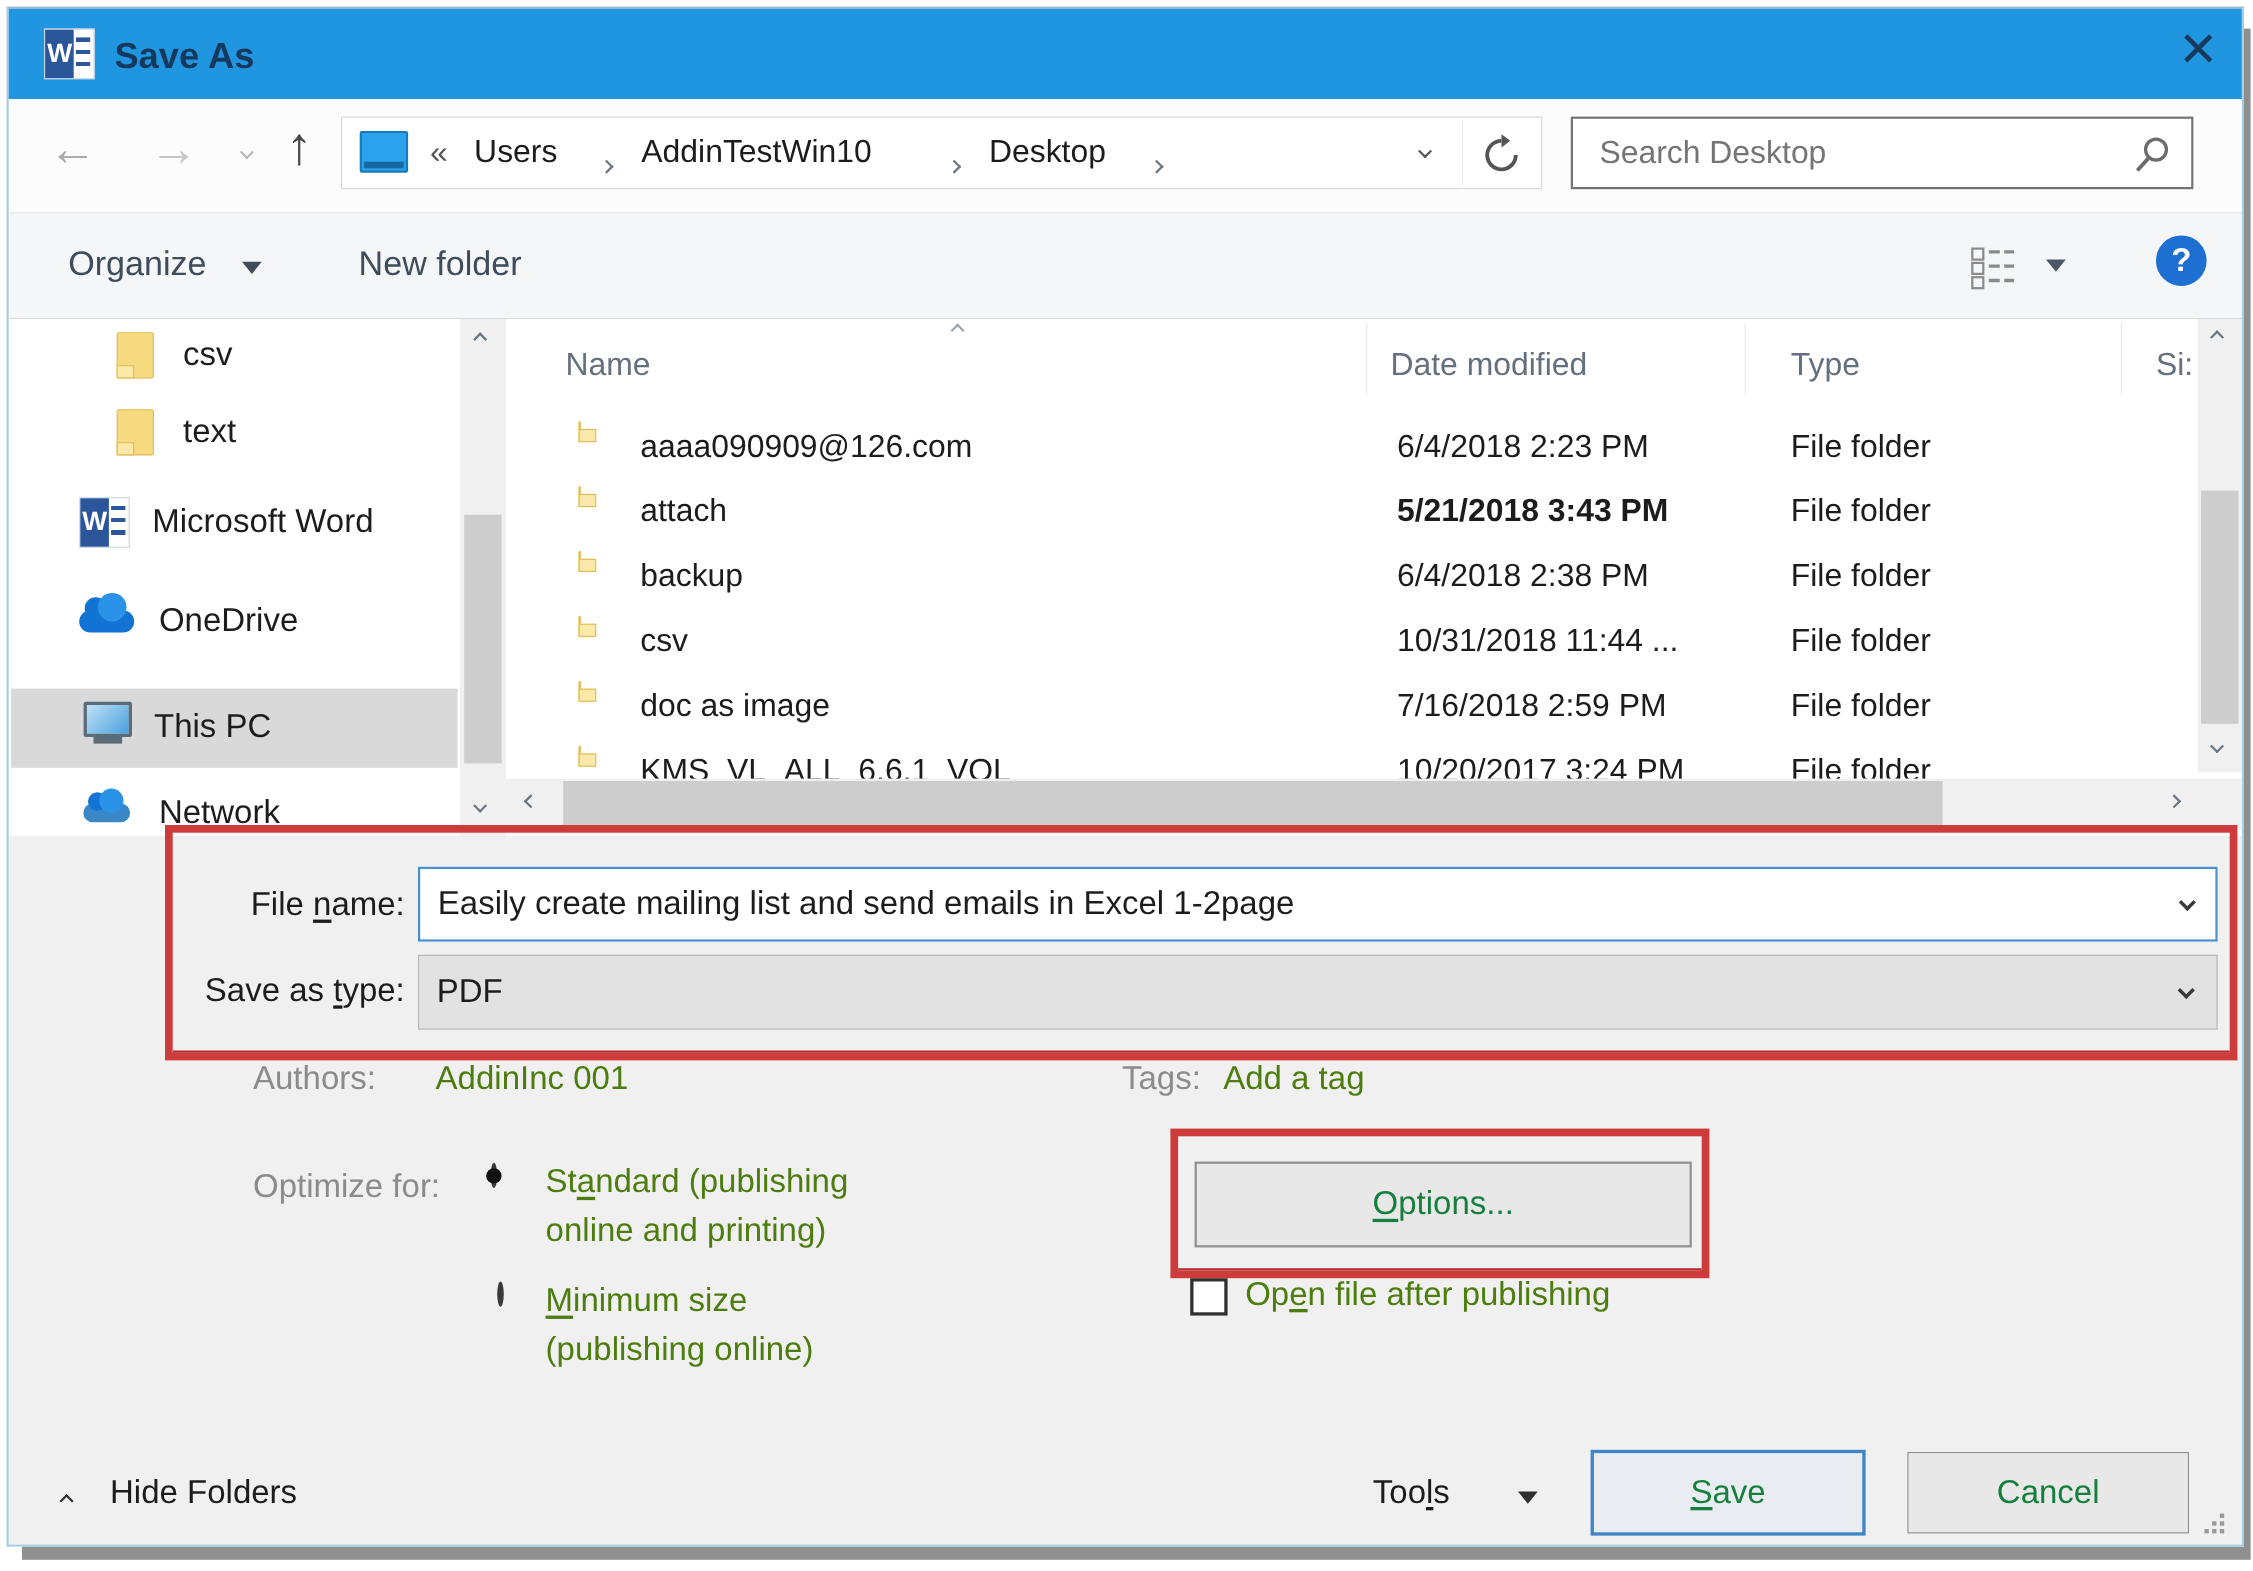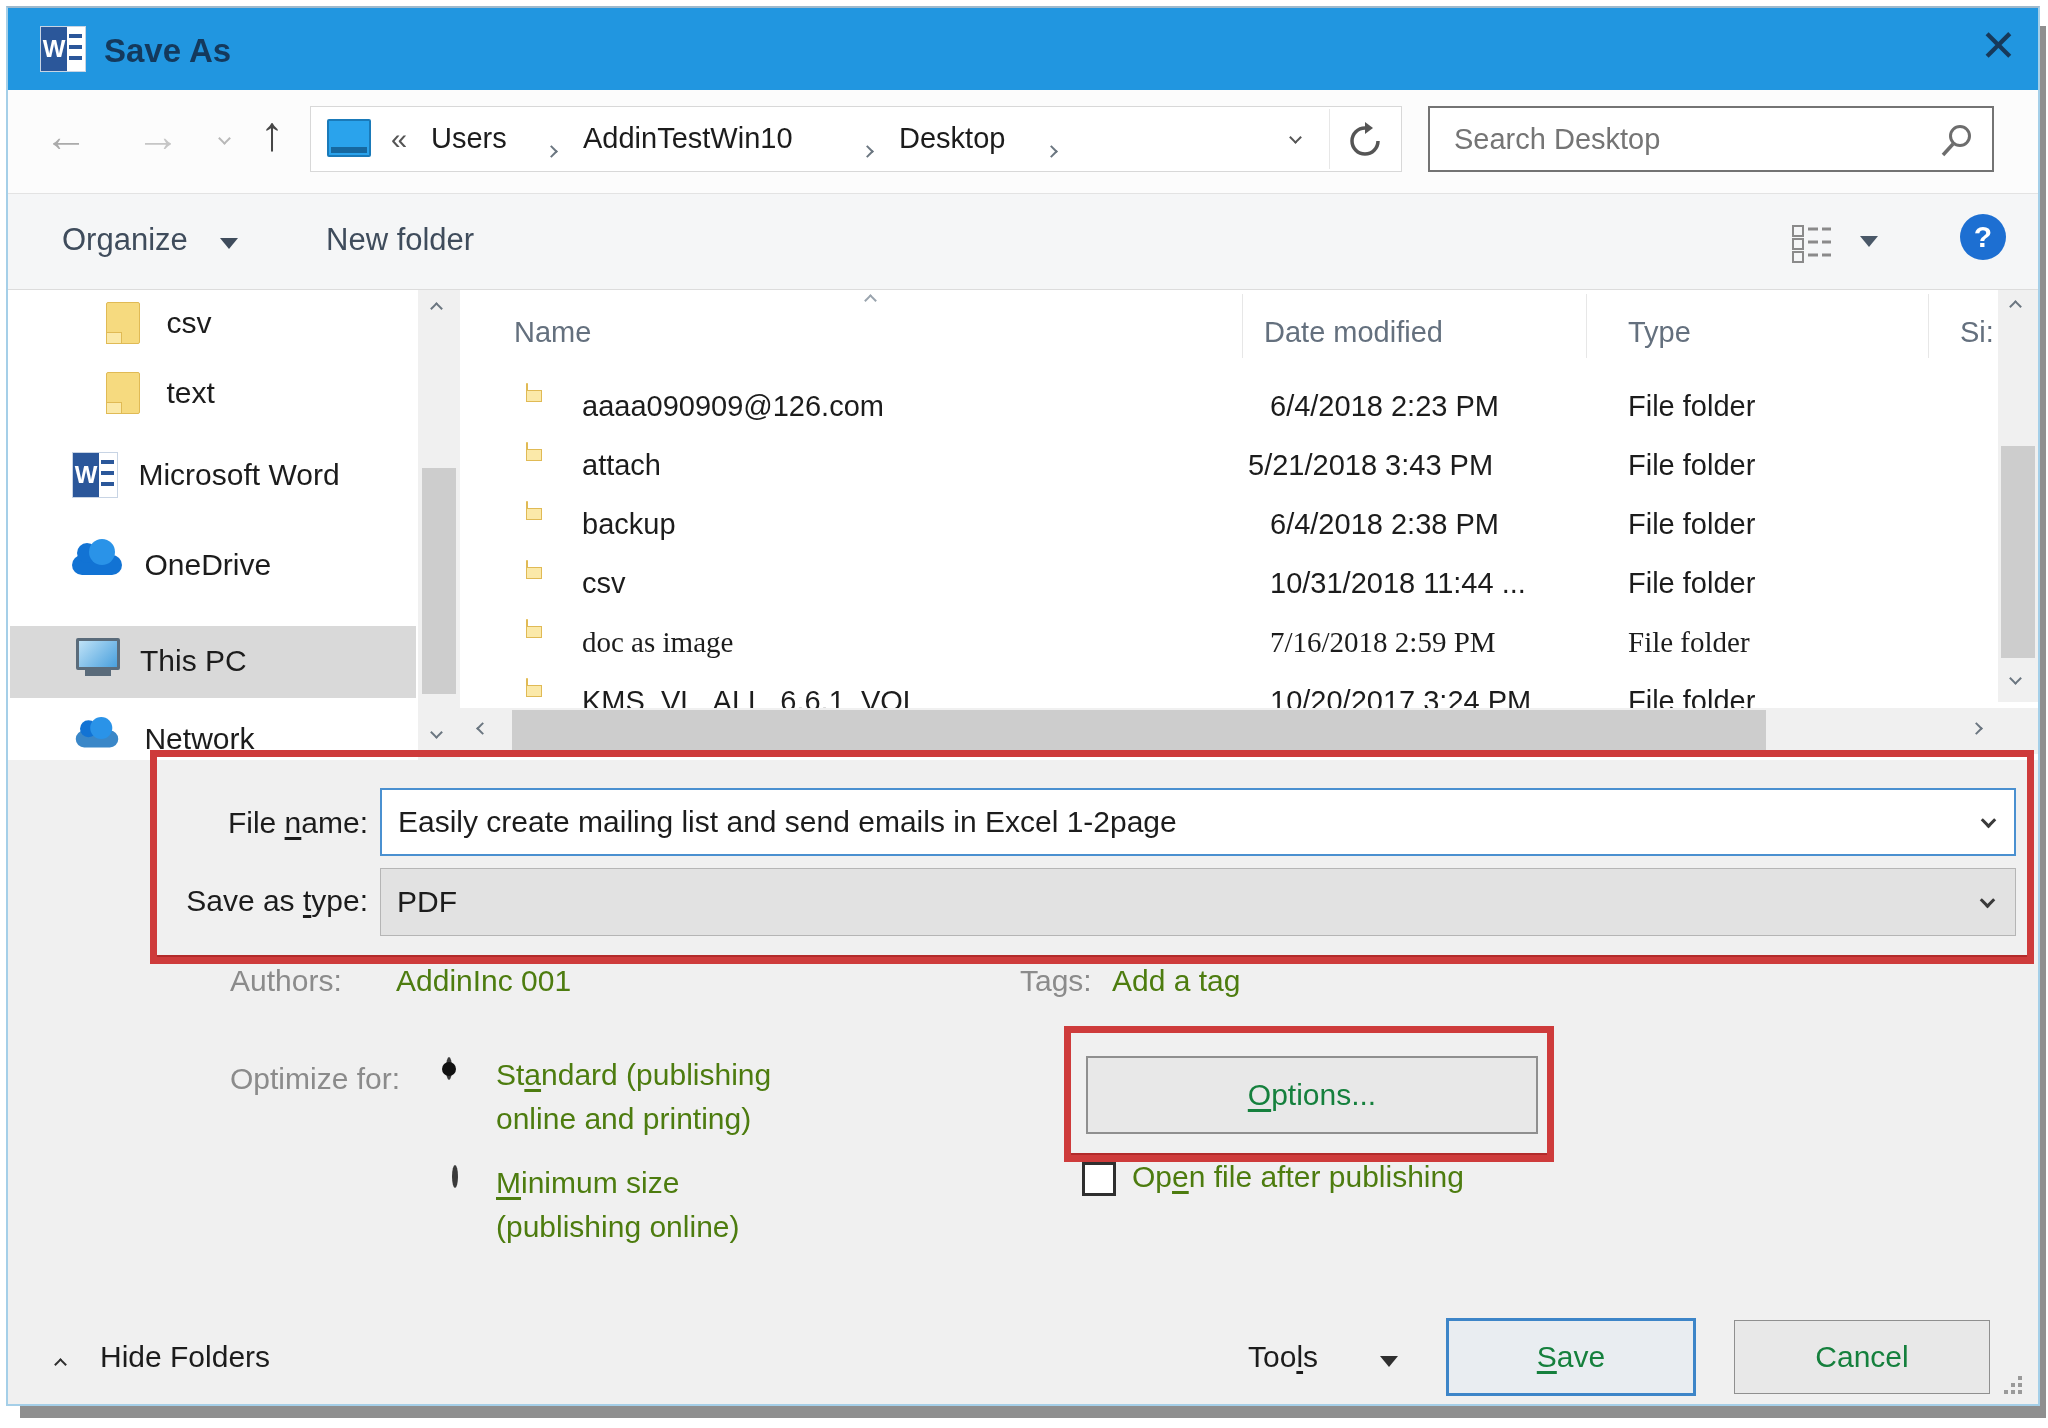--- a/index.html
+++ b/index.html
@@ -210,36 +210,36 @@
     <div class="abs" style="left:452px;top:88px;width:1540px;height:330px;overflow:hidden;">
       <div class="abs" style="left:0;top:0;width:100%;height:59px;">
         <span class="folder abs" style="left:66px;top:6px;"></span>
         <span class="cell abs" style="left:122px;top:12px;">aaaa090909@126.com</span>
         <span class="cell abs" style="left:810px;top:12px;">6/4/2018 2:23 PM</span>
         <span class="cell abs" style="left:1168px;top:12px;">File folder</span>
       </div>
       <div class="abs" style="left:0;top:59px;width:100%;height:59px;">
         <span class="folder abs" style="left:66px;top:6px;"></span>
         <span class="cell abs" style="left:122px;top:12px;">attach</span>
-        <span class="cell abs" style="left:788px;top:12px;">5/21/2018 3:43 PM</span>
+        <span class="cell abs" style="left:810px;top:12px;font-weight:bold;">5/21/2018 3:43 PM</span>
         <span class="cell abs" style="left:1168px;top:12px;">File folder</span>
       </div>
       <div class="abs" style="left:0;top:118px;width:100%;height:59px;">
         <span class="folder abs" style="left:66px;top:6px;"></span>
         <span class="cell abs" style="left:122px;top:12px;">backup</span>
         <span class="cell abs" style="left:810px;top:12px;">6/4/2018 2:38 PM</span>
         <span class="cell abs" style="left:1168px;top:12px;">File folder</span>
       </div>
       <div class="abs" style="left:0;top:177px;width:100%;height:59px;">
         <span class="folder abs" style="left:66px;top:6px;"></span>
         <span class="cell abs" style="left:122px;top:12px;">csv</span>
         <span class="cell abs" style="left:810px;top:12px;">10/31/2018 11:44 ...</span>
         <span class="cell abs" style="left:1168px;top:12px;">File folder</span>
       </div>
-      <div class="abs" style="left:0;top:236px;width:100%;height:59px;font-family:Liberation Serif, serif;">
+      <div class="abs" style="left:0;top:236px;width:100%;height:59px;">
         <span class="folder abs" style="left:66px;top:6px;"></span>
         <span class="cell abs" style="left:122px;top:12px;">doc as image</span>
         <span class="cell abs" style="left:810px;top:12px;">7/16/2018 2:59 PM</span>
         <span class="cell abs" style="left:1168px;top:12px;">File folder</span>
       </div>
       <div class="abs" style="left:0;top:295px;width:100%;height:59px;">
         <span class="folder abs" style="left:66px;top:6px;"></span>
         <span class="cell abs" style="left:122px;top:12px;">KMS_VL_ALL_6.6.1_VOL</span>
         <span class="cell abs" style="left:810px;top:12px;">10/20/2017 3:24 PM</span>
         <span class="cell abs" style="left:1168px;top:12px;">File folder</span>

